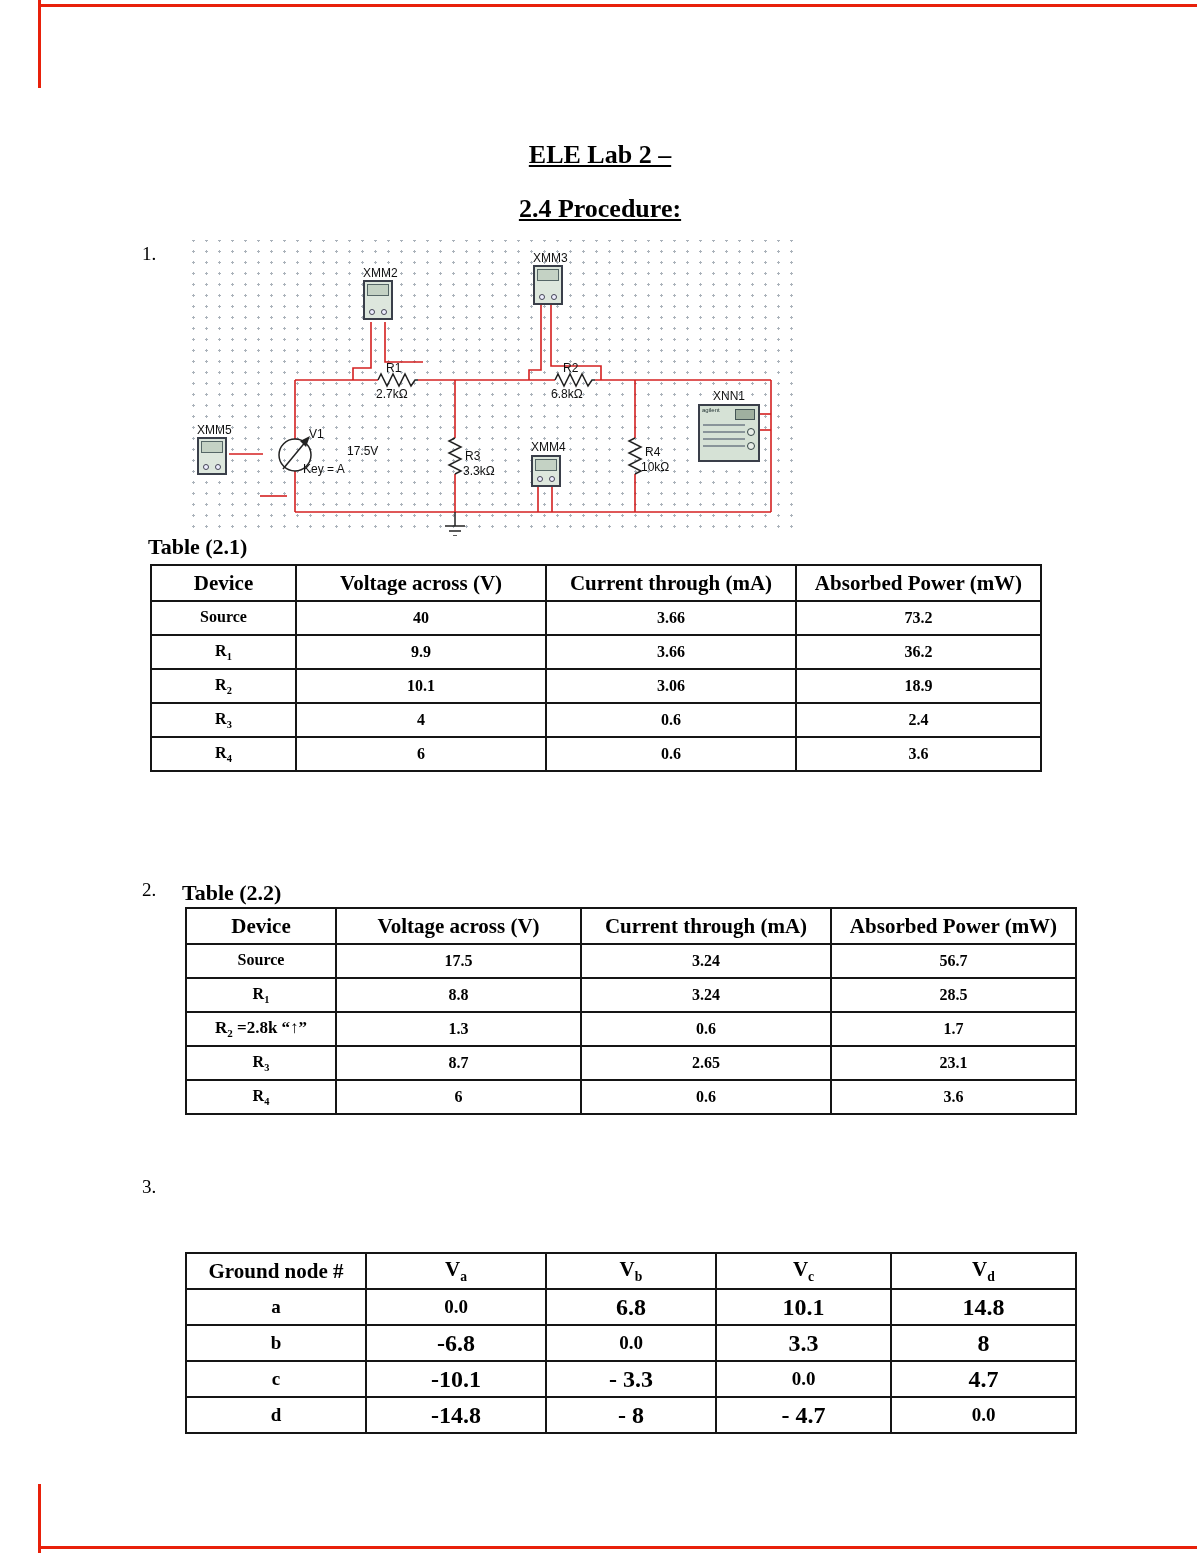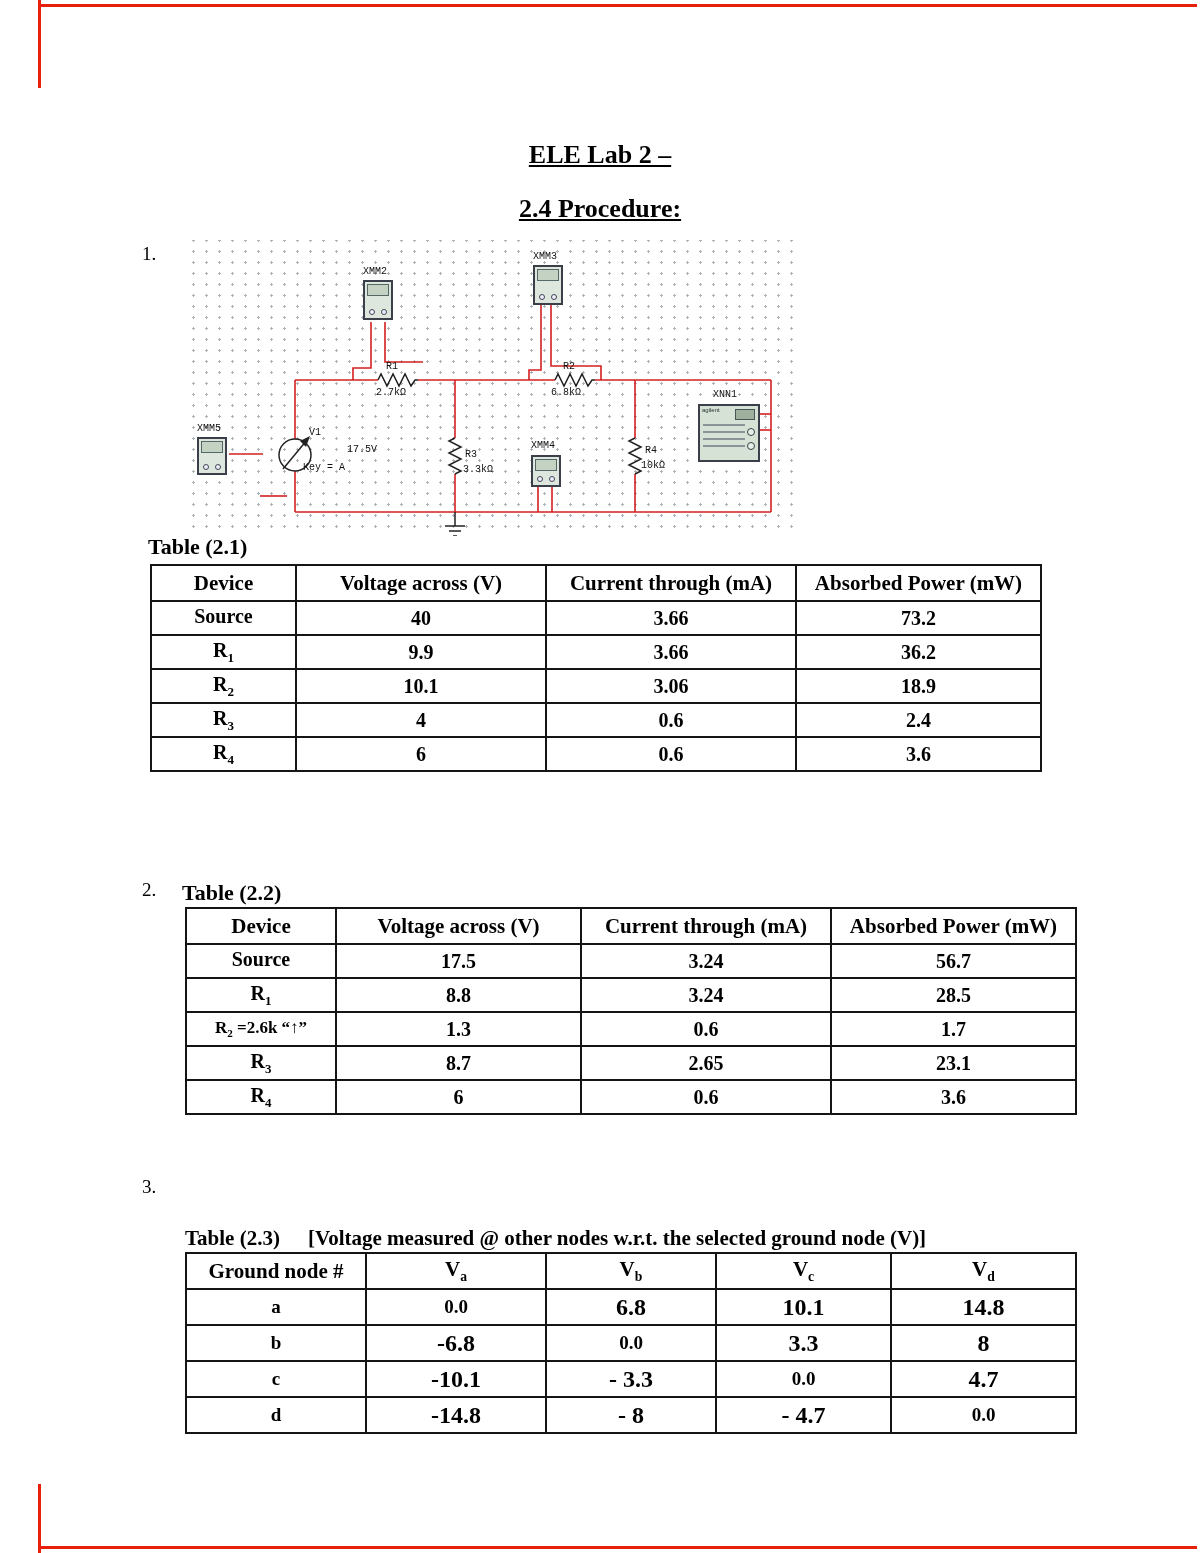--- a/index.html
+++ b/index.html
@@ -21,22 +21,22 @@
   .item-num { position:absolute; font-size:19px; }
   .n1 { left:142px; top:243px; }
   .n2 { left:142px; top:879px; }
   .n3 { left:142px; top:1176px; }
 
   
   .diagram { position:absolute; left:183px; top:240px; width:610px; height:296px;
              background-image: radial-gradient(circle, #aab2ba 1px, rgba(0,0,0,0) 1.3px);
              background-size:13px 11px; background-position:4px 6px; }
   .wires { position:absolute; left:0; top:0; }
-  .d-label { position:absolute; font-family:Liberation Mono, monospace;
-             font-size:10px; color:#101010; white-space:nowrap; }
+  .d-label { position:absolute; font-family:Liberation Sans, sans-serif;
+             font-size:12px; color:#101010; white-space:nowrap; }
   .mm { position:absolute; width:30px; height:40px; background:#dde7dd;
         border:2px solid #3a3f4a; box-sizing:border-box; }
   .mm .screen { position:absolute; left:2px; top:2px; right:2px; height:10px;
                 background:#c4d2c4; border:1px solid #566; }
   .mm .terms { position:absolute; bottom:2px; left:4px; right:4px; height:7px;
                display:flex; justify-content:space-between; }
   .term-dot { width:4px; height:4px; border:1px solid #445; border-radius:50%; background:#eef; }
   .bench { position:absolute; left:515px; top:164px; width:62px; height:58px;
            background:#d6e2d6; border:2px solid #3a3f4a; box-sizing:border-box; }
   .bench .brand { position:absolute; left:2px; top:1px; font-family:"Liberation Sans",sans-serif;
@@ -57,21 +57,21 @@
   .c23row { position:absolute; left:185px; top:1226px; font-weight:bold; font-size:21px; }
   .c23row .note { margin-left:28px; }
 
   table.tbl { position:absolute; border-collapse:collapse; table-layout:fixed; }
   .tbl th, .tbl td { border:2px solid #151515; text-align:center; vertical-align:middle;
                      font-weight:bold; padding:1px 4px; overflow:hidden; }
   .t21 { left:150px; top:564px; }
   .t22 { left:185px; top:907px; }
   .t23 { left:185px; top:1252px; }
   .t21 th, .t22 th, .t23 th { font-size:21px; height:32px; }
-  .t21 td, .t22 td { font-size:20px; height:30px; }
+  .t21 td, .t22 td { font-size:16px; height:30px; }
   .t23 td { font-size:19px; height:32px; }
   .t23 td.lg { font-size:24px; }
   td.tight { font-size:17px; }
   sub { font-size:0.65em; }
 </style>
 </head>
 <body>
 
 <div class="page">
 
@@ -262,43 +262,40 @@
         <td>3.24</td>
         <td>56.7</td>
       </tr>
       <tr>
         <td><span>R</span><sub>1</sub></td>
         <td>8.8</td>
         <td>3.24</td>
         <td>28.5</td>
       </tr>
       <tr>
-        <td class="tight"><span>R</span><sub>2</sub><span> =2.6k “↑”</span></td>
+        <td class="tight"><span>R</span><sub>2</sub><span> =2.8k “↑”</span></td>
         <td>1.3</td>
         <td>0.6</td>
         <td>1.7</td>
       </tr>
       <tr>
         <td><span>R</span><sub>3</sub></td>
         <td>8.7</td>
         <td>2.65</td>
         <td>23.1</td>
       </tr>
       <tr>
         <td><span>R</span><sub>4</sub></td>
         <td>6</td>
         <td>0.6</td>
         <td>3.6</td>
       </tr>
     </tbody>
   </table>
 
-  <div class="c23row">
-    <span>Table (2.3)</span><span class="note">[Voltage measured @ other nodes w.r.t. the selected ground node (V)]</span>
-  </div>
   <table class="tbl t23">
     <colgroup>
         <col style="width:180px">
         <col style="width:180px">
         <col style="width:170px">
         <col style="width:175px">
         <col style="width:185px">
       </colgroup>
     <thead>
       <tr>

